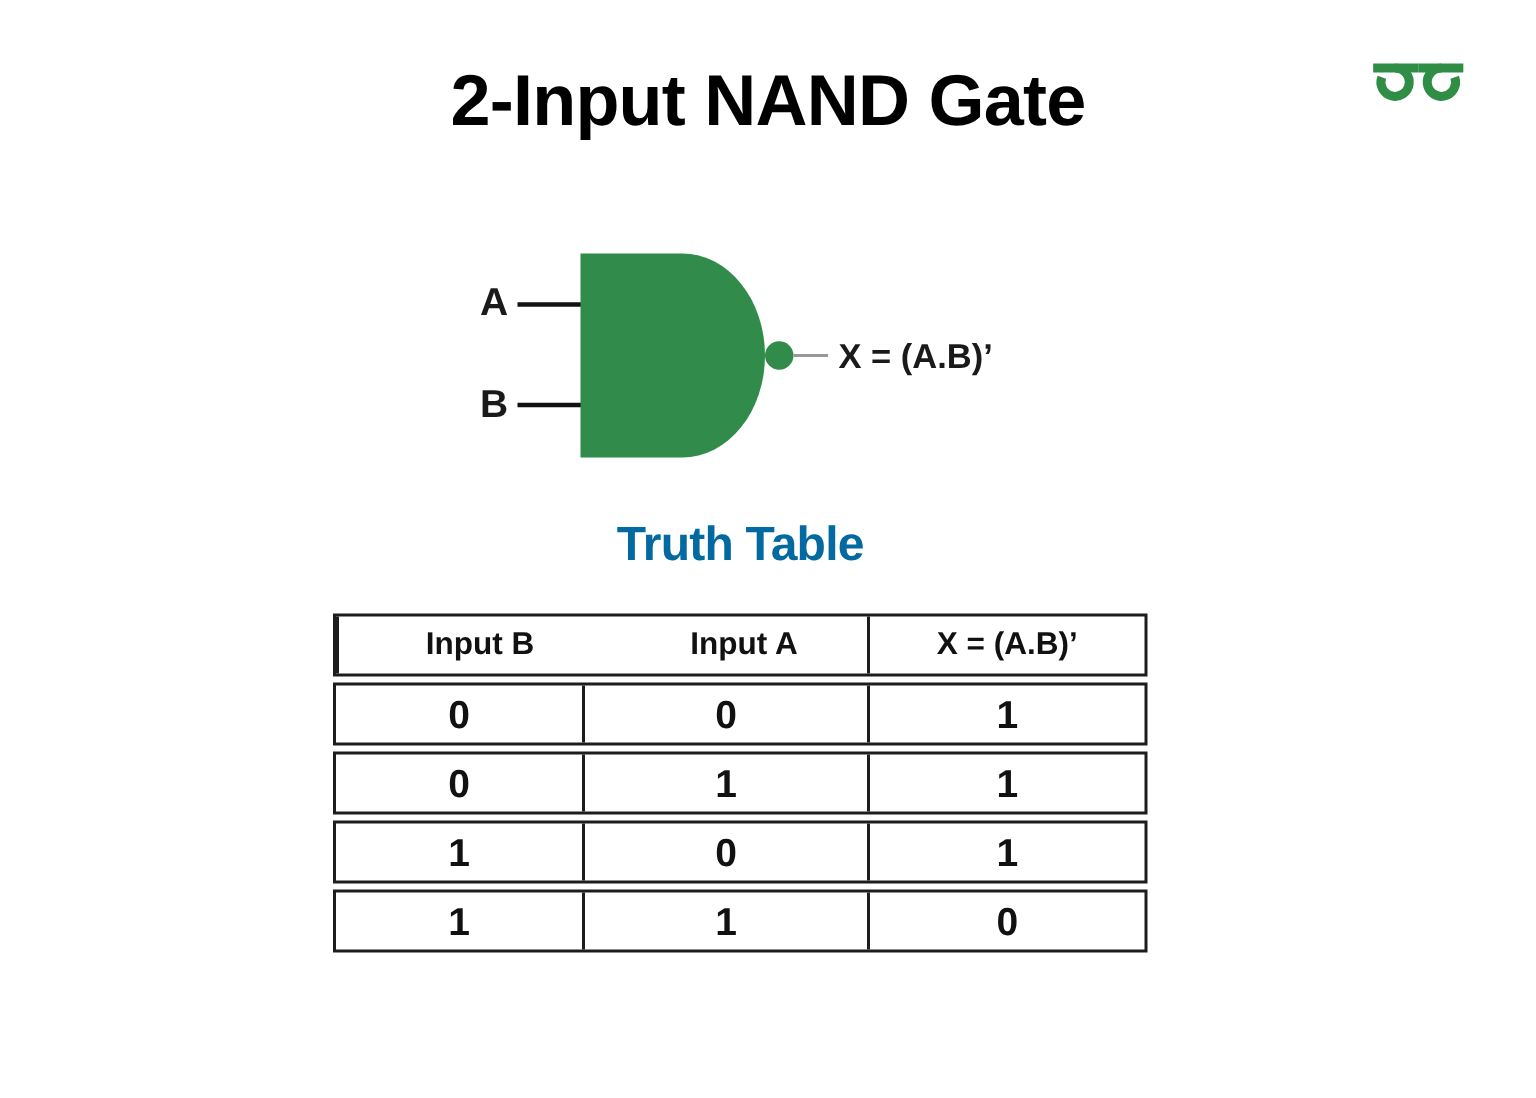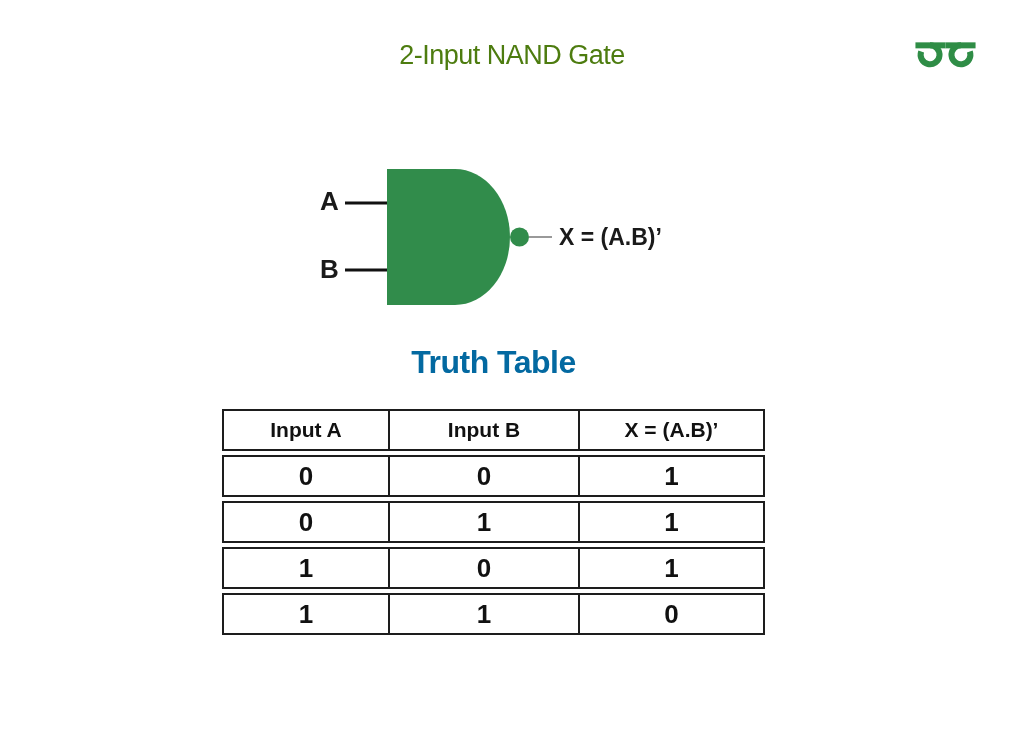--- a/index.html
+++ b/index.html
@@ -15,24 +15,24 @@
     background: #ffffff;
     overflow: hidden;
   }
   
   .title {
     position: absolute;
     top: 40px;
     left: 0;
     width: 100%;
     text-align: center;
-    font-size: 27px;
-    font-weight: 400;
+    font-size: 48px;
+    font-weight: 700;
     letter-spacing: -0.5px;
-    color: #4d7c0f;
+    color: #000000;
   }
   
   .logo {
     position: absolute;
     left: 906px;
     top: 29px;
     width: 79px;
     height: 43px;
   }
   
@@ -127,22 +127,22 @@
 
     <line x1="229" y1="87" x2="252" y2="87" stroke="#999999" stroke-width="2"></line>
 
     <text x="259" y="95" font-size="23" font-weight="600" fill="#1a1a1a">X = (A.B)’</text>
   </svg>
 
   <div class="tt-heading">Truth Table</div>
 
   <div class="truth-table">
     <div class="tt-row header">
+      <div class="tt-cell c2">Input B</div>
       <div class="tt-cell c1">Input A</div>
-      <div class="tt-cell c2">Input B</div>
       <div class="tt-cell c3">X = (A.B)’</div>
     </div>
     <div class="tt-row data">
       <div class="tt-cell c1">0</div>
       <div class="tt-cell c2">0</div>
       <div class="tt-cell c3">1</div>
     </div>
     <div class="tt-row data">
       <div class="tt-cell c1">0</div>
       <div class="tt-cell c2">1</div>

